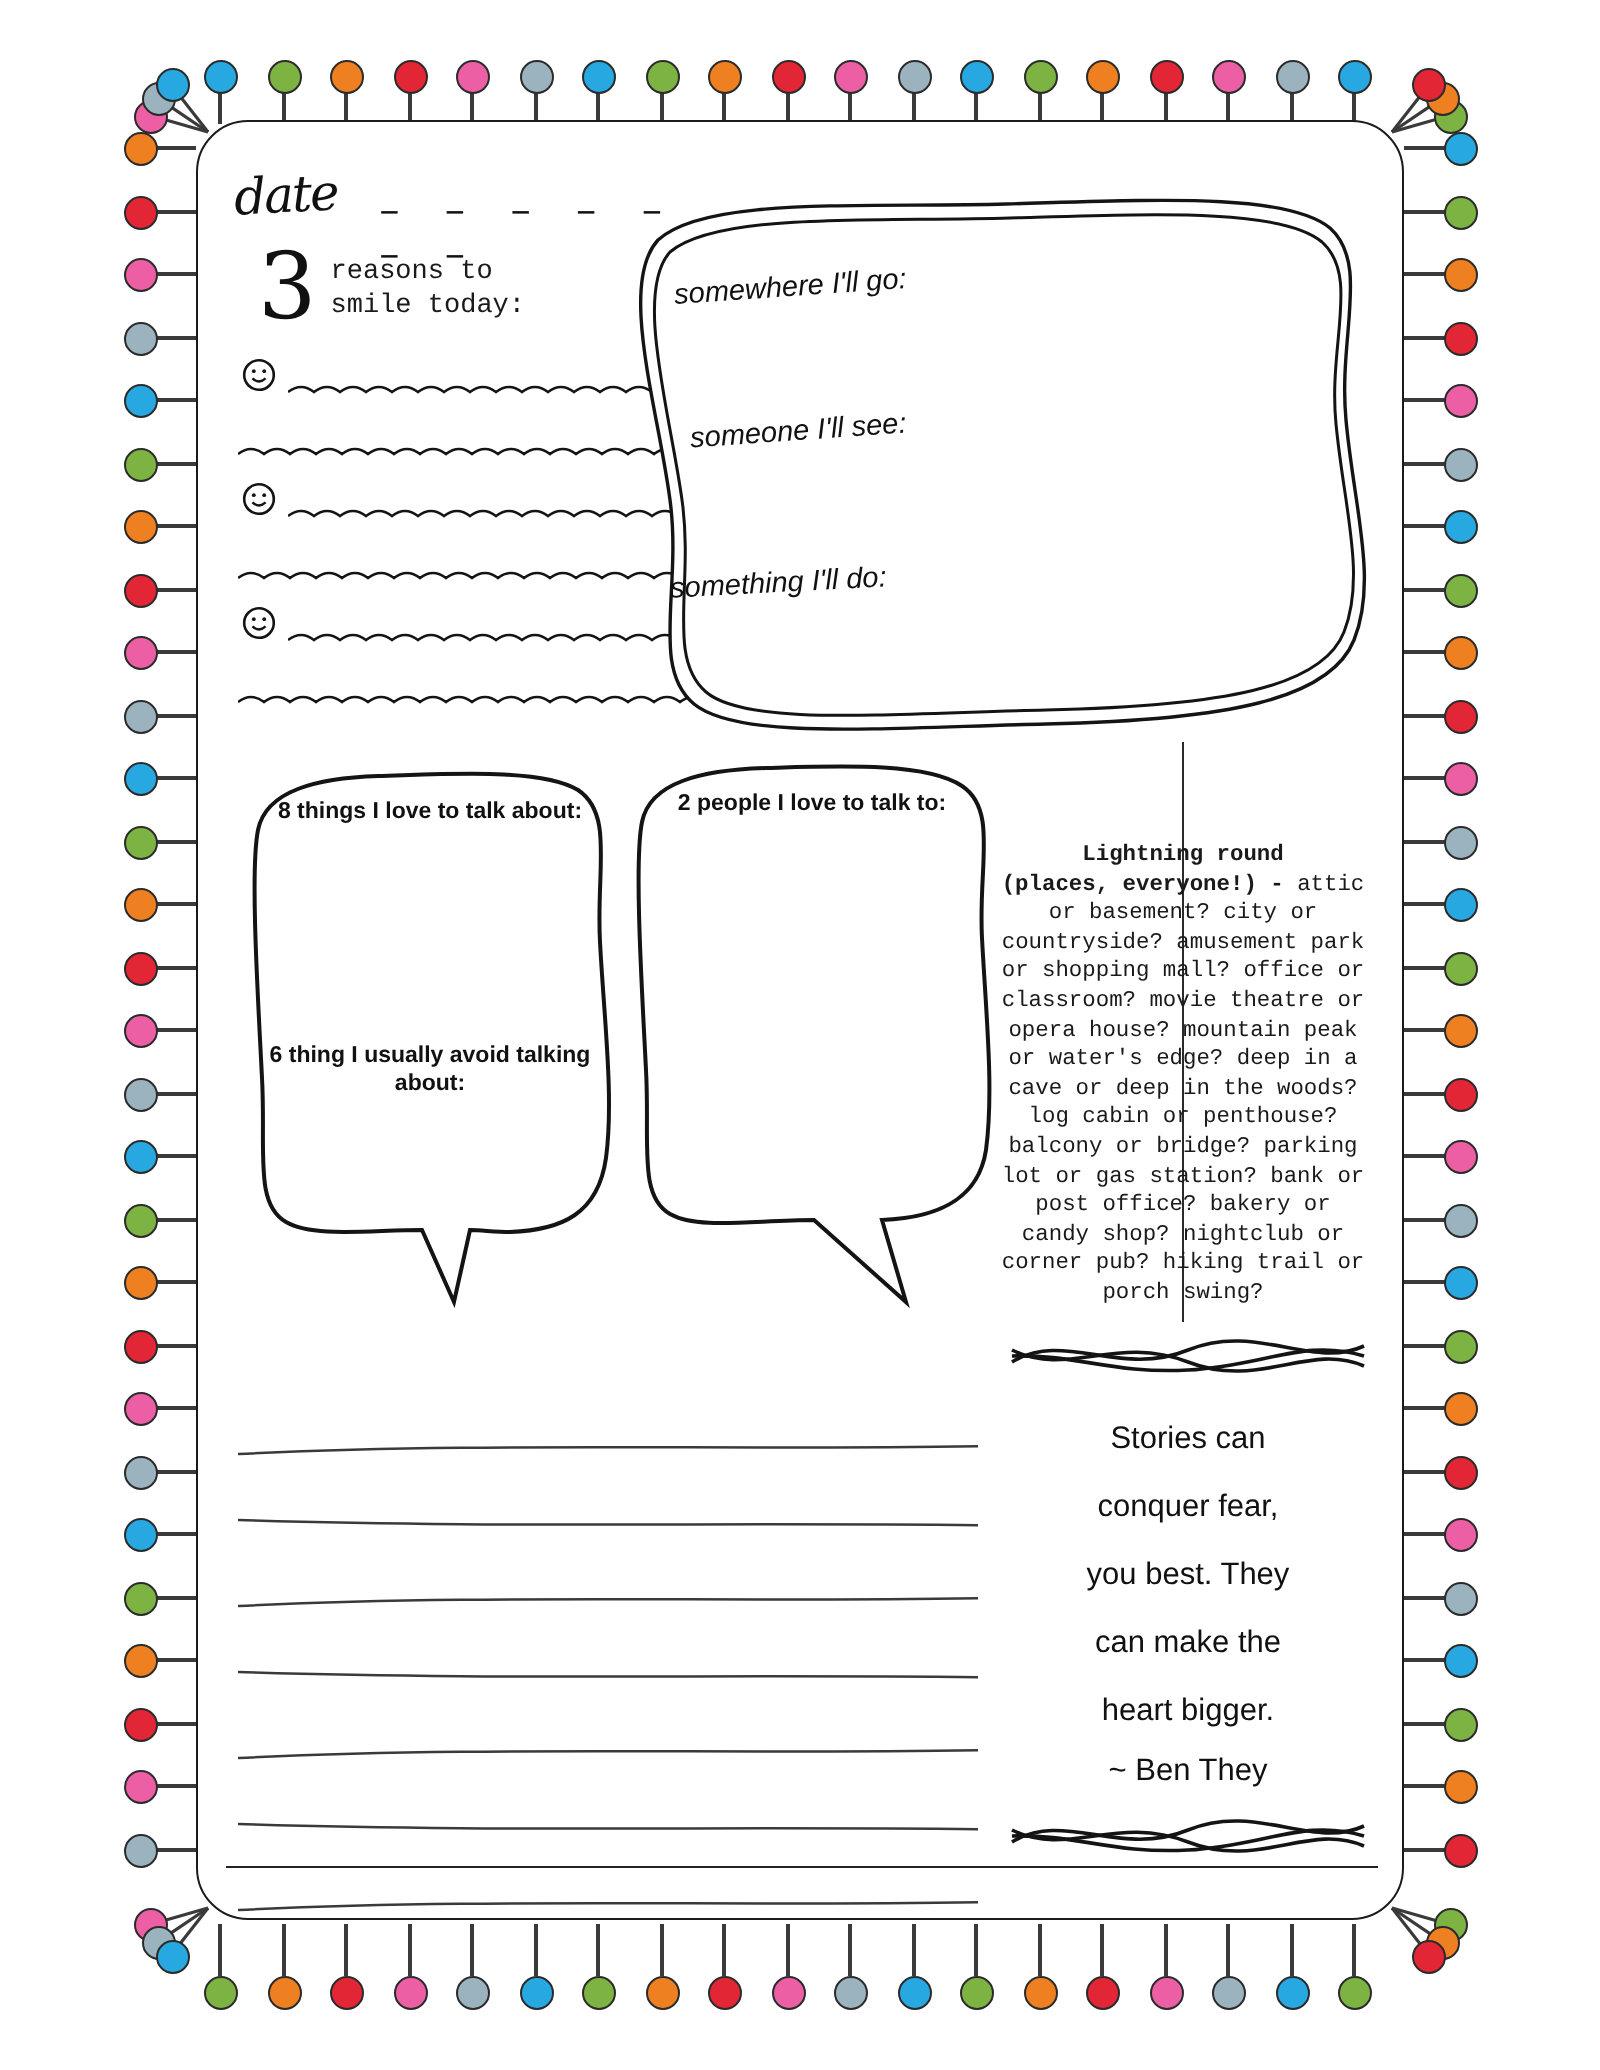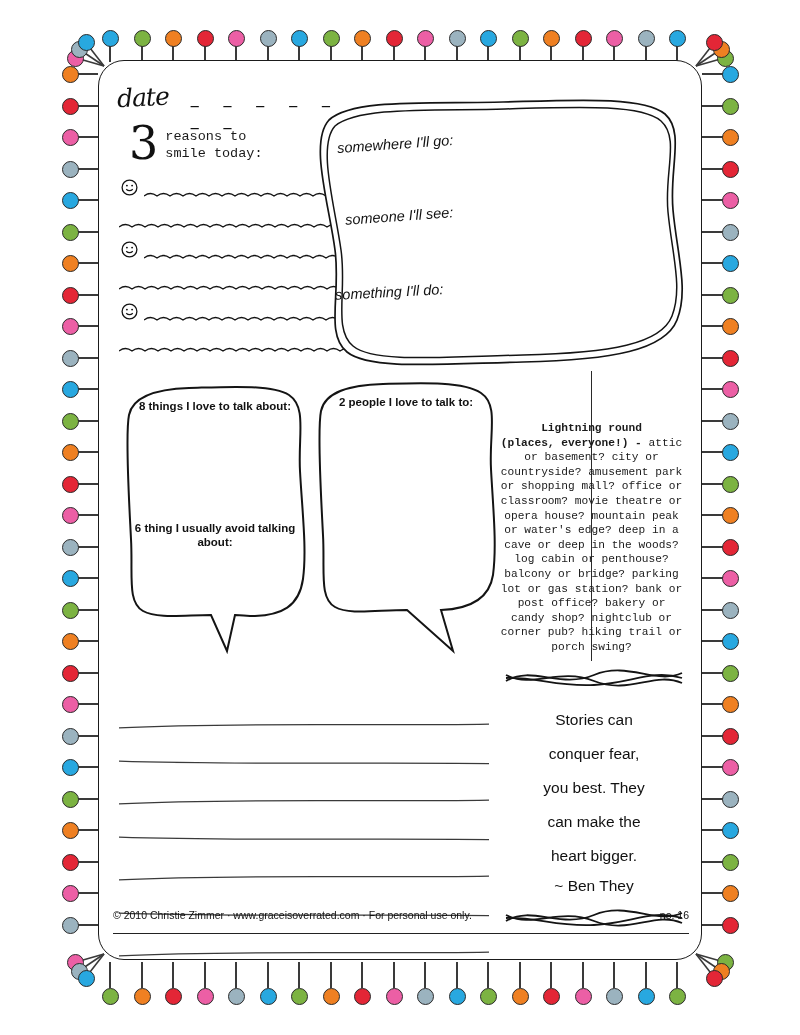--- a/index.html
+++ b/index.html
@@ -684,19 +684,15 @@
 heart bigger.</div>
       <div class="quote-author">~ Ben They</div>
       <svg class="orn" width="180" height="30" viewBox="0 0 180 30">
         <path d="M2,18 C28,2 56,26 90,12 C124,-2 152,22 178,10" fill="none" stroke="#141414" stroke-width="1.8"></path>
         <path d="M2,12 C30,26 54,4 90,18 C126,32 150,8 178,20" fill="none" stroke="#141414" stroke-width="1.8"></path>
         <path d="M2,15 C34,14 52,24 90,22 C128,20 148,6 178,15" fill="none" stroke="#141414" stroke-width="1.8"></path>
       </svg>
     </div>
 
     <div class="foot-rule"></div>
-    <div class="footer">
-      <span>© 2010 Christie Zimmer · www.graceisoverrated.com · For personal use only.</span>
-      <span>no. 16</span>
-    </div>
 
   </div>
 </div>
 
 </body></html>

